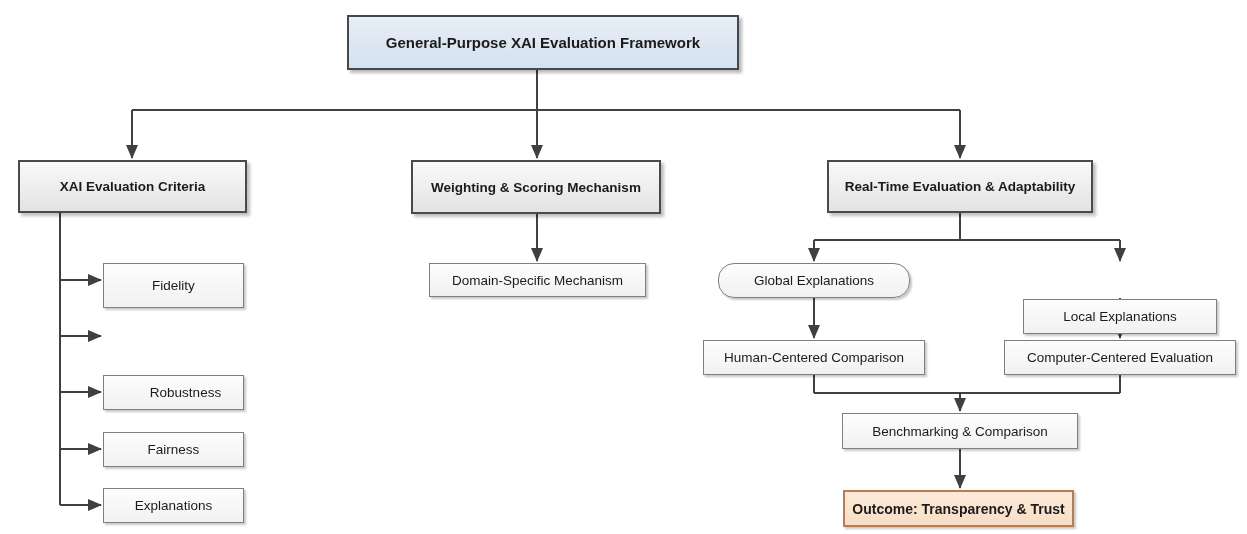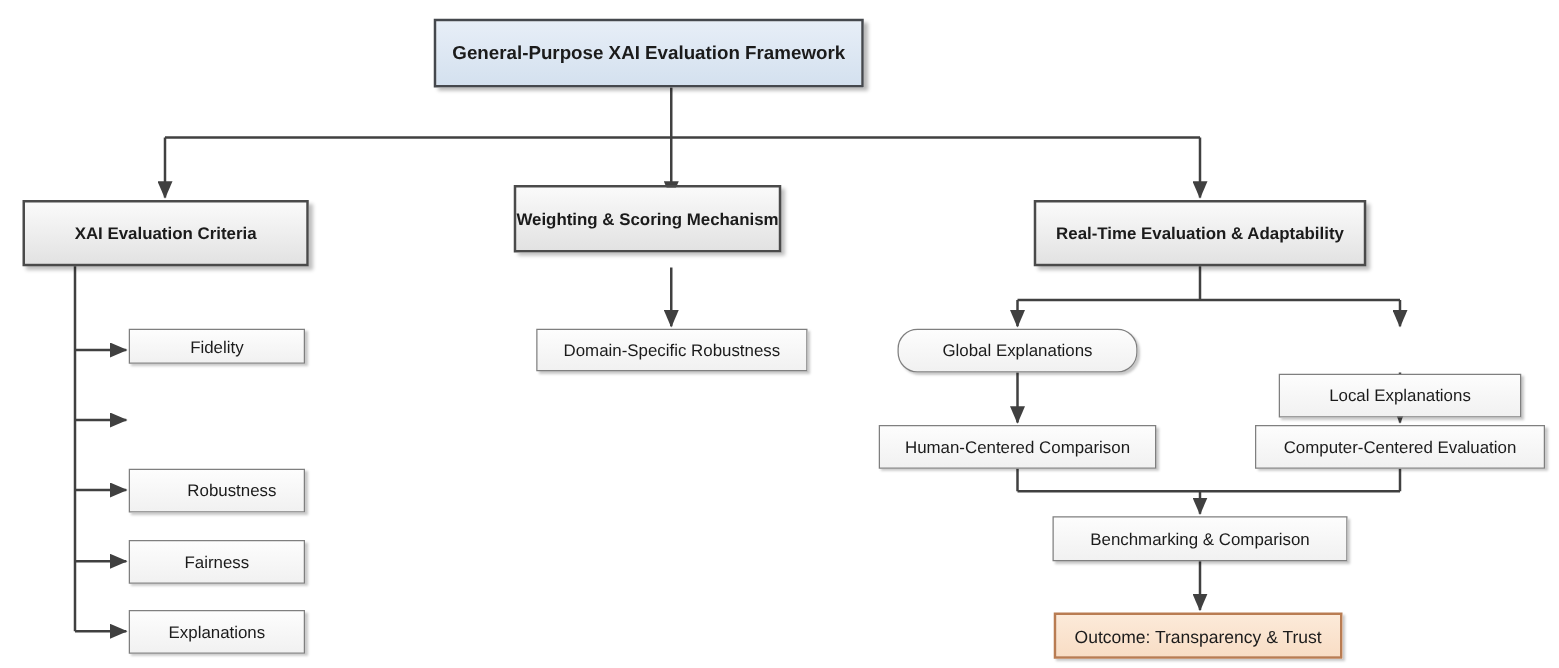--- a/index.html
+++ b/index.html
@@ -52,21 +52,21 @@
     border: 1px solid #7f7f7f;
     background: linear-gradient(180deg, #fdfdfd 0%, #f1f1f1 100%);
     box-shadow: 2px 2px 2px rgba(0,0,0,0.22);
     font-weight: normal;
     font-size: 13.5px;
   }
   .node-outcome {
     border: 2px solid #b97c52;
     background: linear-gradient(180deg, #fcead9 0%, #f8ddc5 100%);
     box-shadow: 2px 2px 2px rgba(0,0,0,0.22);
-    font-weight: normal;
+    font-weight: bold;
     font-size: 14px;
   }
 </style>
 </head>
 <body>
 
 <div class="canvas">
 
   <svg class="connector-layer" viewBox="0 0 1247 534" xmlns="http://www.w3.org/2000/svg">
     <defs>
@@ -99,32 +99,32 @@
       <path d="M1120 298 V338" marker-end="url(#arrow)"></path>
 
       <path d="M814 375 V393"></path>
       <path d="M1120 375 V393"></path>
       <path d="M814 393 H1120"></path>
       <path d="M960 393 V411" marker-end="url(#arrow)"></path>
       <path d="M960 449 V488" marker-end="url(#arrow)"></path>
     </g>
   </svg>
 
-  <div class="node node-root" style="left:347px; top:15px; width:344px; height:55px;">General-Purpose XAI Evaluation Framework</div>
+  <div class="node node-root" style="left:347px; top:15px; width:392px; height:55px;">General-Purpose XAI Evaluation Framework</div>
 
   <div class="node node-header" style="left:18px; top:160px; width:229px; height:53px;">XAI Evaluation Criteria</div>
-  <div class="node node-header" style="left:411px; top:148px; width:214px; height:54px;">Weighting &amp; Scoring Mechanism</div>
+  <div class="node node-header" style="left:411px; top:160px; width:250px; height:54px;">Weighting &amp; Scoring Mechanism</div>
   <div class="node node-header" style="left:827px; top:160px; width:266px; height:53px;">Real-Time Evaluation &amp; Adaptability</div>
 
-  <div class="node node-sub" style="left:103px; top:263px; width:141px; height:28px;text-align:center;">Fidelity</div>
+  <div class="node node-sub" style="left:103px; top:263px; width:141px; height:45px;text-align:center;">Fidelity</div>
   <div class="node node-sub" style="left:103px; top:375px; width:141px; height:35px;padding-left:24px;">Robustness</div>
   <div class="node node-sub" style="left:103px; top:432px; width:141px; height:35px;">Fairness</div>
   <div class="node node-sub" style="left:103px; top:488px; width:141px; height:35px;">Explanations</div>
 
-  <div class="node node-sub" style="left:429px; top:263px; width:217px; height:34px;">Domain-Specific Robustness</div>
+  <div class="node node-sub" style="left:429px; top:263px; width:217px; height:34px;">Domain-Specific Mechanism</div>
 
   <div class="node node-sub" style="left:718px; top:263px; width:192px; height:35px;border-radius:16px;">Global Explanations</div>
   <div class="node node-sub" style="left:1023px; top:263px; width:194px; height:35px;margin-top:36px;">Local Explanations</div>
   <div class="node node-sub" style="left:703px; top:340px; width:222px; height:35px;">Human-Centered Comparison</div>
   <div class="node node-sub" style="left:1004px; top:340px; width:232px; height:35px;">Computer-Centered Evaluation</div>
   <div class="node node-sub" style="left:842px; top:413px; width:236px; height:36px;">Benchmarking &amp; Comparison</div>
   <div class="node node-outcome" style="left:843px; top:490px; width:231px; height:37px;">Outcome: Transparency &amp; Trust</div>
 
 </div>
 

